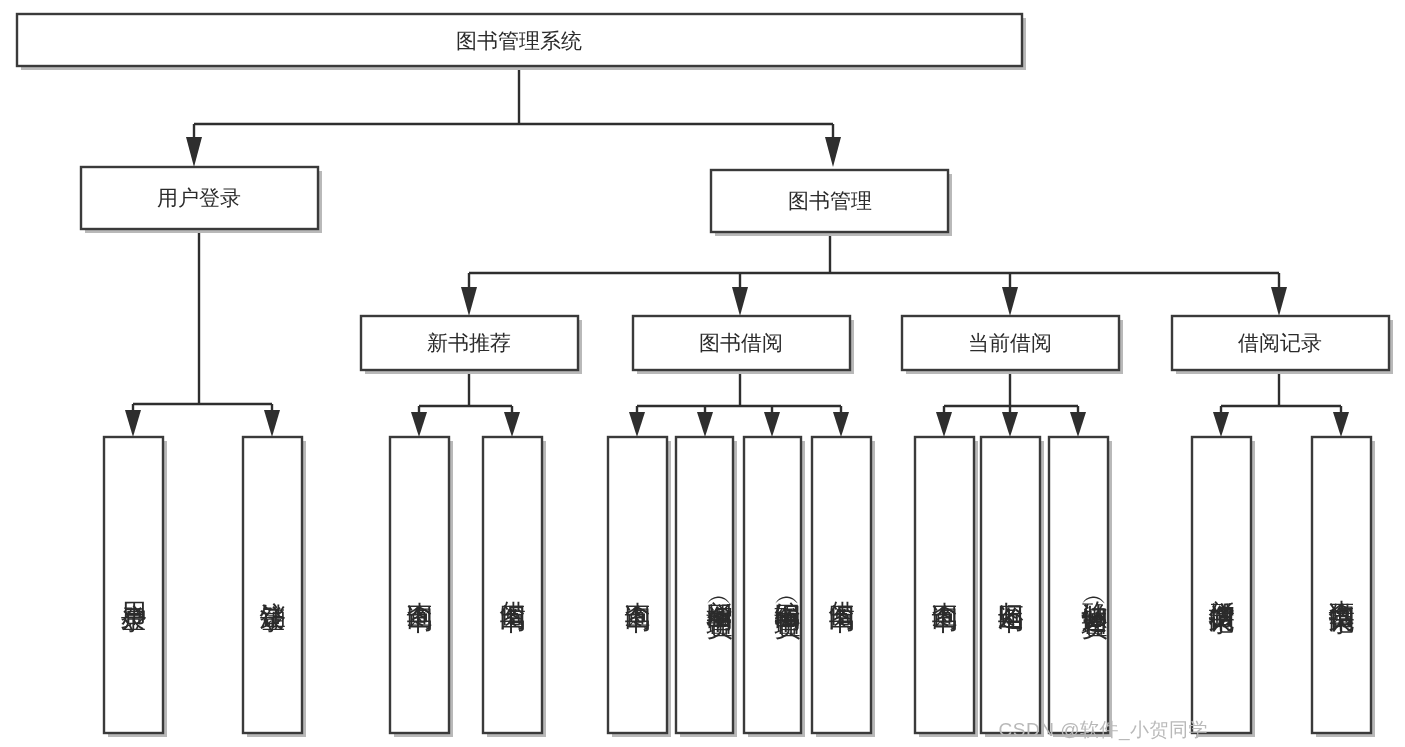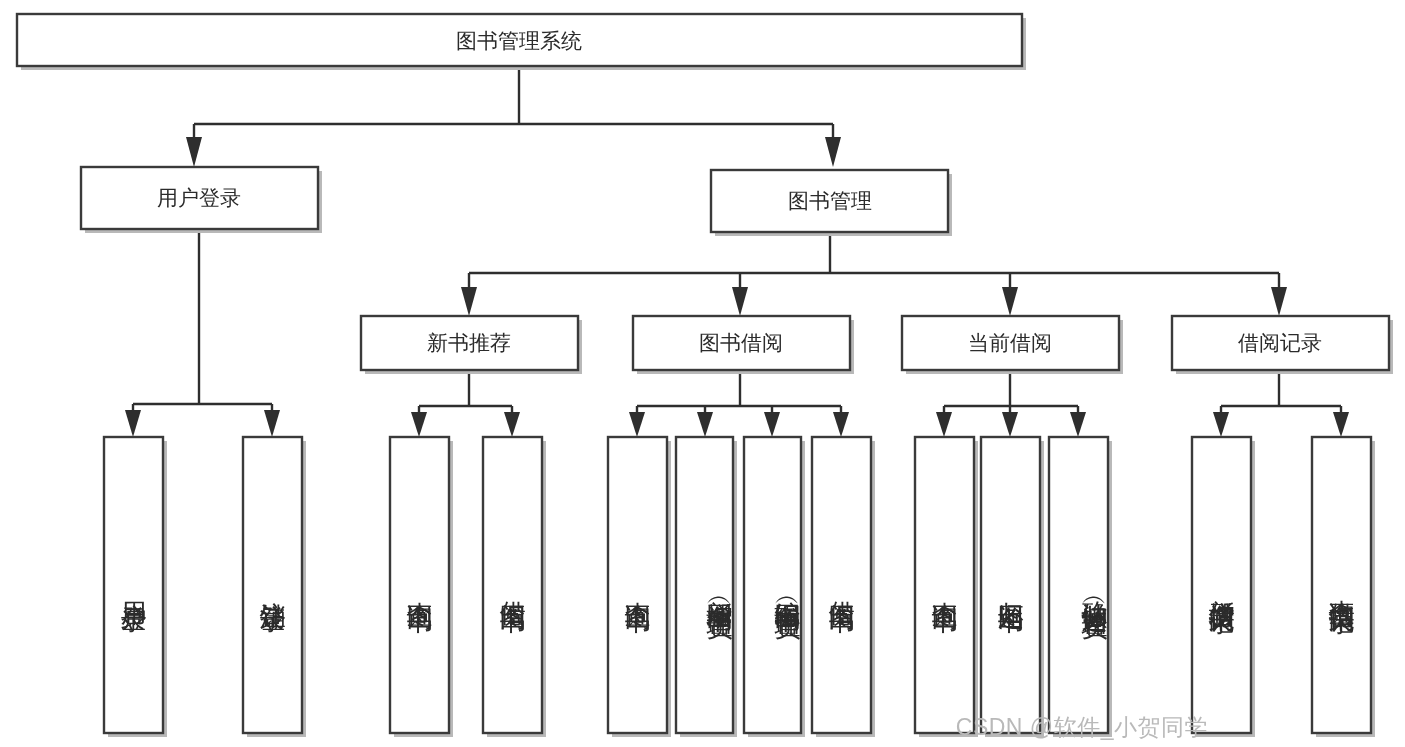--- a/index.html
+++ b/index.html
@@ -65,21 +65,21 @@
     pointer-events: none;
     display: flex;
     align-items: center;
     justify-content: center;
   }
   .watermark {
     position: absolute;
     right: 8px;
     bottom: 4px;
     font-family: "Liberation Sans", "DejaVu Sans", sans-serif;
-    font-size: 23px;
+    font-size: 19px;
     color: #b9b9b9;
     letter-spacing: 0.5px;
     white-space: nowrap;
   }
 </style>
 </head>
 <body>
 
 <div id="diagram-root">
 

